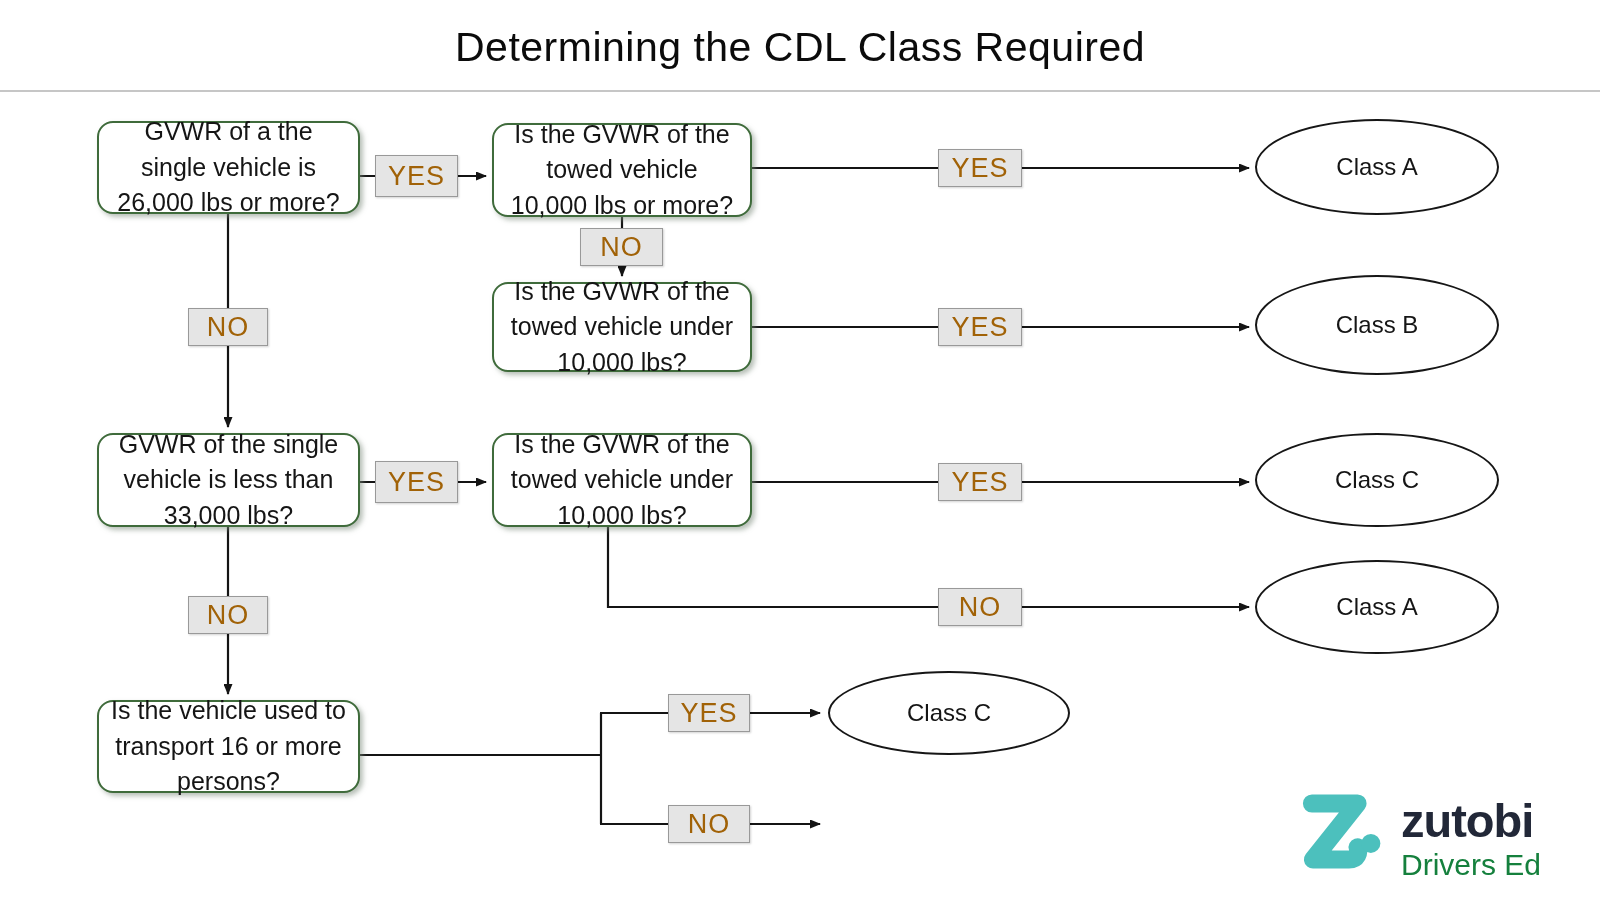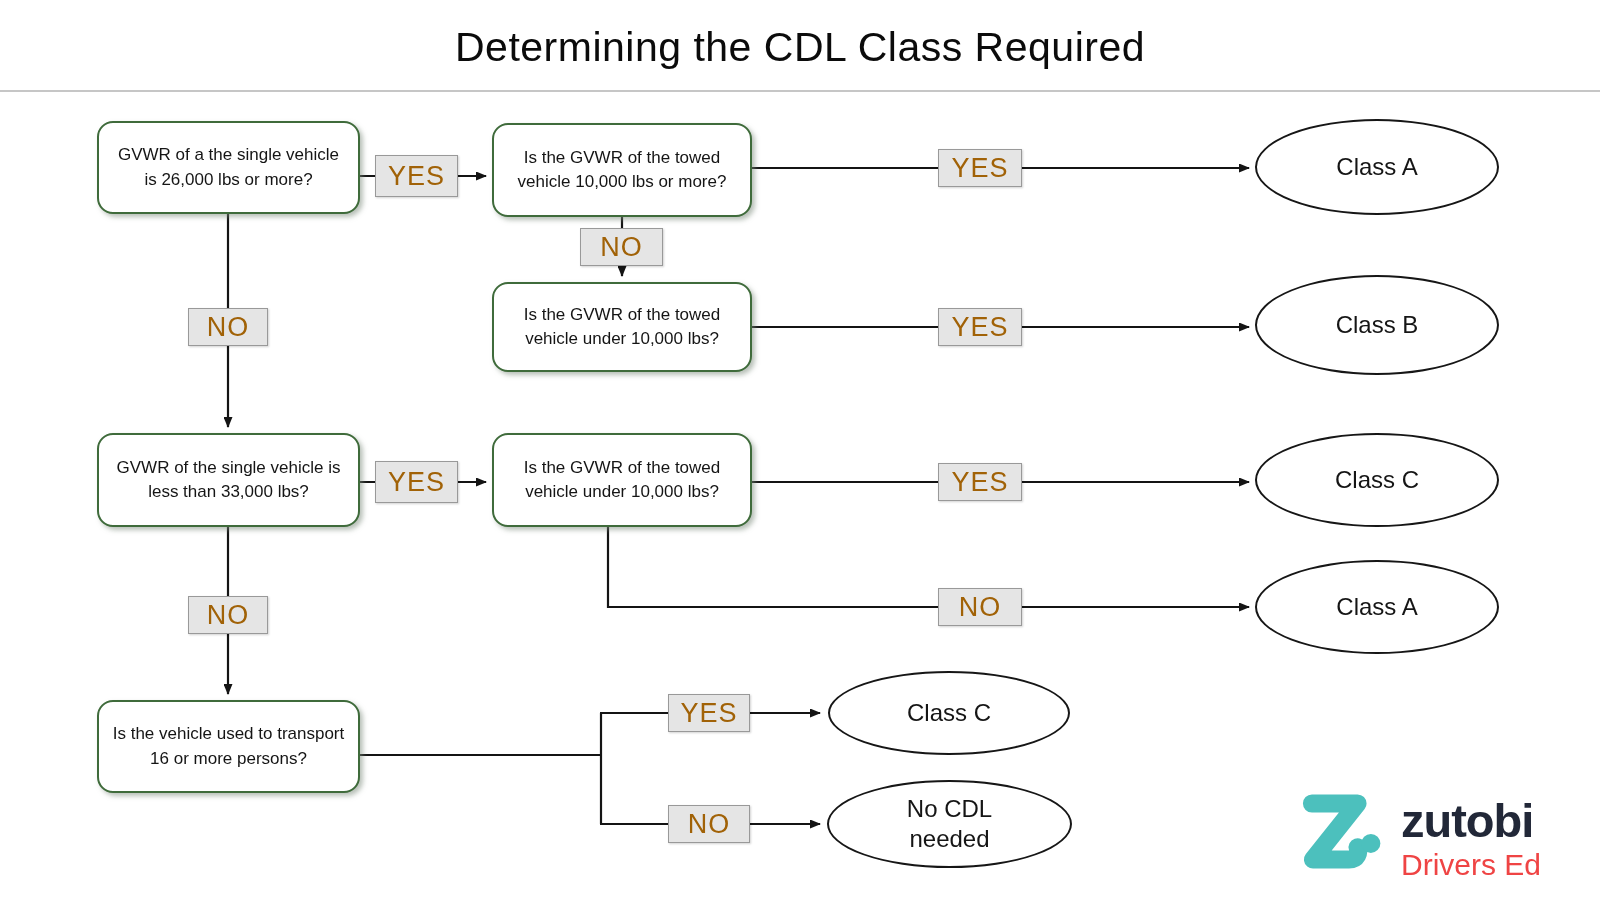--- a/index.html
+++ b/index.html
@@ -14,21 +14,21 @@
   .divider{
     position:absolute;left:0;top:90px;width:1600px;height:0;
     border-top:2px solid #c6c6c6;
   }
   .edges{position:absolute;left:0;top:0;}
   .qbox{
     position:absolute;box-sizing:border-box;background:#ffffff;
     border:2px solid var(--box-border-green,#3f6b3b);border-radius:16px;
     box-shadow:3px 3px 5px rgba(125,140,125,0.55);
     display:flex;align-items:center;justify-content:center;text-align:center;
-    font-size:17px;line-height:1.42;color:#151515;padding:4px 12px;
+    font-size:25px;line-height:1.42;color:#151515;padding:4px 12px;
   }
   .tag{
     position:absolute;box-sizing:border-box;background:var(--tag-bg,#e5e5e5);
     border:1px solid var(--tag-border,#999999);
     box-shadow:1px 1px 2px rgba(0,0,0,0.18);
     display:flex;align-items:center;justify-content:center;
     font-size:27px;letter-spacing:1px;color:#a16207;
   }
   .oval{
     position:absolute;box-sizing:border-box;background:#ffffff;
@@ -36,21 +36,21 @@
     display:flex;align-items:center;justify-content:center;text-align:center;
     font-size:24px;color:#151515;line-height:1.25;
   }
   .oval .wrap{max-width:135px;}
   .logo{position:absolute;left:1292px;top:782px;display:flex;align-items:flex-end;}
   .logo-text{margin-left:14px;display:flex;flex-direction:column;}
   .logo-brand{
     font-size:47px;font-weight:700;letter-spacing:-1px;line-height:1.02;
     color:var(--logo-text,#222838);
   }
-  .logo-tagline{font-size:30px;font-weight:400;color:#ef4444;margin-top:3px;}
+  .logo-tagline{font-size:30px;font-weight:400;color:#15803d;margin-top:3px;}
 </style>
 </head>
 <body>
 
 <div class="stage">
 
   <div class="page-title">Determining the CDL Class Required</div>
   <div class="divider"></div>
 
   <svg class="edges" width="1600" height="900" viewBox="0 0 1600 900">
@@ -93,23 +93,20 @@
   <div class="tag" style="left:938px;top:588px;width:84px;height:38px;">NO</div>
   <div class="tag" style="left:188px;top:596px;width:80px;height:38px;">NO</div>
   <div class="tag" style="left:668px;top:694px;width:82px;height:38px;">YES</div>
   <div class="tag" style="left:668px;top:805px;width:82px;height:38px;">NO</div>
 
   <div class="oval" style="left:1255px;top:119px;width:244px;height:96px;">Class A</div>
   <div class="oval" style="left:1255px;top:275px;width:244px;height:100px;">Class B</div>
   <div class="oval" style="left:1255px;top:433px;width:244px;height:94px;">Class C</div>
   <div class="oval" style="left:1255px;top:560px;width:244px;height:94px;">Class A</div>
   <div class="oval" style="left:828px;top:671px;width:242px;height:84px;">Class C</div>
-  <div class="oval" style="left:827px;top:780px;width:245px;height:88px;">
-    <span class="wrap">No CDL needed</span>
-  </div>
 
   <div class="logo">
     <svg width="95" height="100" viewBox="0 0 100 100">
       <path d="M 21 20 L 69 20 L 22 79 L 60 79 C 69 79 71 72 69 66" fill="none" stroke="#4cc0bd" stroke-width="19" stroke-linecap="round" stroke-linejoin="round"></path>
       <circle cx="83" cy="62" r="10" fill="#4cc0bd"></circle>
     </svg>
     <div class="logo-text">
       <span class="logo-brand">zutobi</span>
       <span class="logo-tagline">Drivers Ed</span>
     </div>

